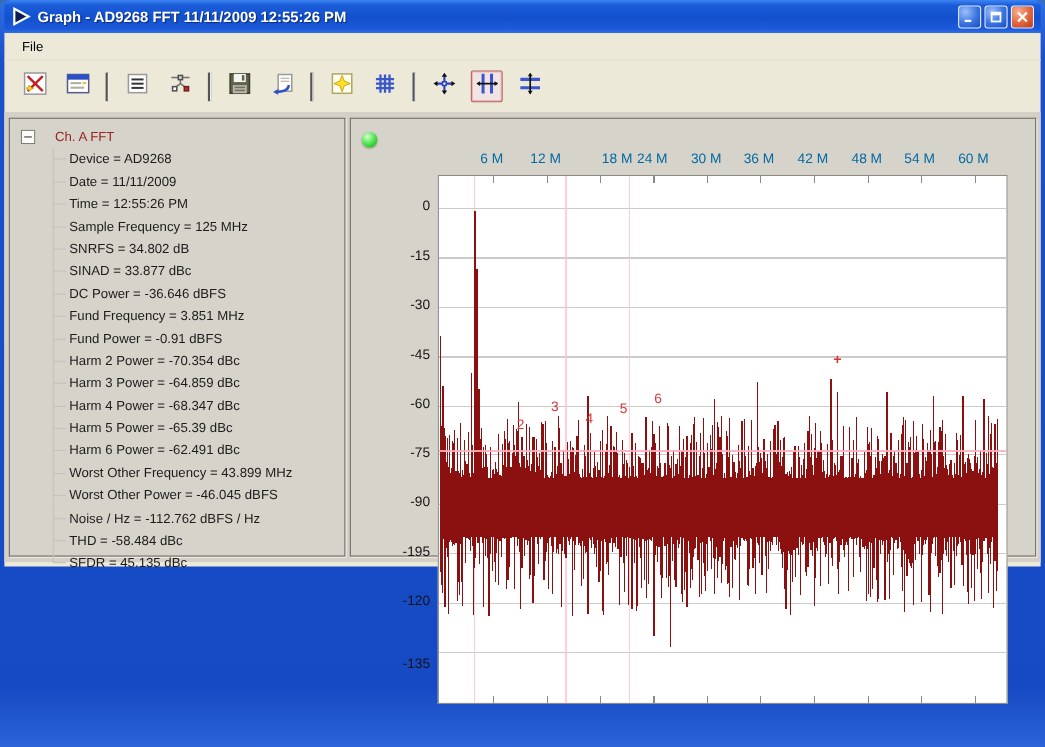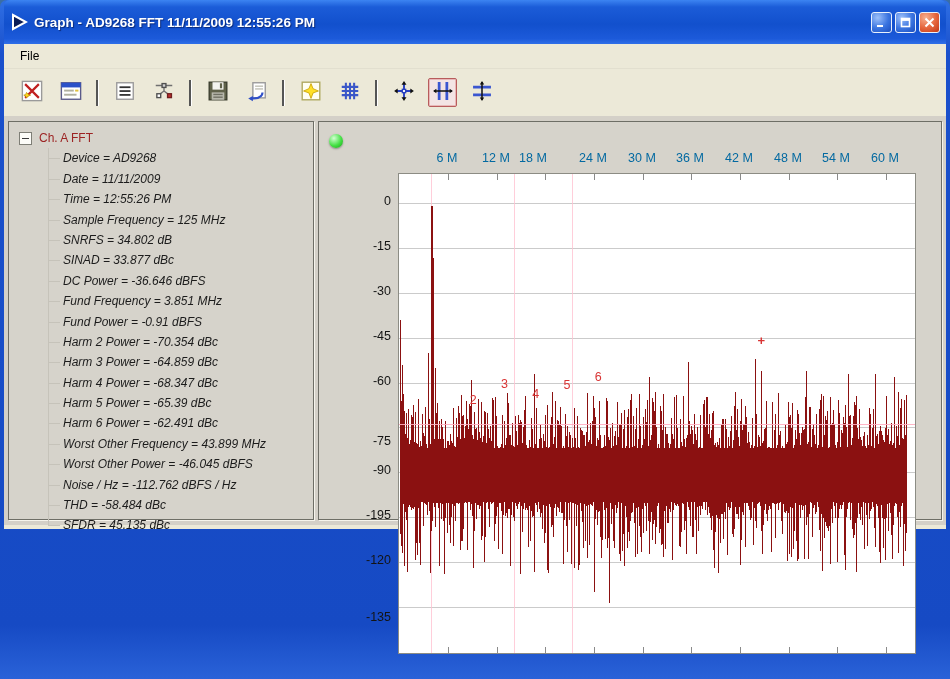--- a/index.html
+++ b/index.html
@@ -1,20 +1,20 @@
 <!DOCTYPE html>
 <html><head>
 <meta charset="utf-8">
 <style>
   html,body{margin:0;padding:0;background:#3a6ea5;font-family:"Liberation Sans",sans-serif;}
   #screen{position:relative;width:950px;height:679px;overflow:hidden;}
   
   .window{position:absolute;inset:0;background:linear-gradient(180deg,#2f6fe4 0%,#1a50cc 8%,#164ac4 92%,#2a62d8 100%);
           border-radius:7px 7px 0 0;box-sizing:border-box;padding:0 4px 4px;}
-  .titlebar{height:44px;display:flex;align-items:center;padding:0 6px 0 6px;
+  .titlebar{height:30px;display:flex;align-items:center;padding:0 6px 0 6px;
             background:linear-gradient(180deg,#3c84f2 0%,#1b5cd8 16%,#1250cd 55%,#1c5ada 88%,#2f6fe8 100%);
             border-radius:6px 6px 0 0;}
   .title-icon{width:18px;height:18px;margin-right:6px;flex:0 0 auto;}
   .title-text{color:#fff;font-weight:bold;font-size:13.5px;text-shadow:1px 1px 1px #0a2a7a;white-space:nowrap;flex:1;}
   .winbtns{display:flex;gap:3px;}
   .winbtn{width:21px;height:21px;border-radius:3px;border:1px solid #e8f0fc;display:flex;align-items:center;justify-content:center;box-sizing:border-box;}
   .winbtn.blue{background:radial-gradient(circle at 30% 25%,#9cc0fa,#3a74e0 55%,#1b4ec0);}
   .winbtn.red{background:radial-gradient(circle at 30% 25%,#f8b090,#e4633a 55%,#c03818);}
   .winbtn svg{display:block;}
   
@@ -26,27 +26,27 @@
   .tbtn.selected{border:1px solid #b85c5c;background:#f3e4e4;box-shadow:inset 0 0 0 1px #e8b8b8;}
   .tsep{width:2px;height:26px;margin:0 6px;background:#555;border-right:1px solid #fff;}
   
   .panels{position:absolute;left:0;right:0;top:72px;bottom:4px;background:#d4d0c8;padding:5px 4px;box-sizing:border-box;display:flex;gap:4px;}
   .panel{background:#d6d3cb;border:1px solid #6e6e66;box-shadow:1px 1px 0 #f6f4ec;box-sizing:border-box;position:relative;}
   #tree-panel{width:306px;}
   #chart-panel{flex:1;}
   
   .tree{padding-top:6px;font-size:12px;color:#1c1c1c;}
   .tree-row{height:20.4px;line-height:20.4px;white-space:nowrap;position:relative;}
-  .tree-root{padding-left:10px;display:flex;align-items:center;gap:7px;}
+  .tree-root{padding-left:10px;display:flex;align-items:center;gap:18px;}
   .expand-box{width:13px;height:13px;border:1px solid #7e7e76;background:#fcfcf8;box-sizing:border-box;position:relative;flex:0 0 auto;}
   .expand-box::after{content:'';position:absolute;left:2px;right:2px;top:5px;height:1px;background:#3a3a3a;}
   .tree-root-label{color:#9c2323;}
   .tree-children{position:relative;}
   .tree-children::before{content:'';position:absolute;left:39px;top:0;bottom:10px;border-left:1px solid #c6c3ba;}
-  .tree-row.child{padding-left:54px;font-style:italic;}
+  .tree-row.child{padding-left:54px;}
   .tree-row.child::before{content:'';position:absolute;left:40px;top:10px;width:11px;border-top:1px solid #c6c3ba;}
   
   #led{position:absolute;left:10px;top:12px;width:14px;height:14px;border-radius:50%;
        background:radial-gradient(circle at 35% 30%,#d2ffd2,#44e044 55%,#17a017);box-shadow:0 1px 2px rgba(0,0,0,.35);}
   #plot{position:absolute;left:79px;top:51px;width:516px;height:479px;background:#fff;border:1px solid #8c8c84;}
   #plot svg{display:block;}
   .xlab{position:absolute;top:29px;width:40px;text-align:center;font-size:12.5px;color:#0369a1;white-space:nowrap;}
   .ylab{position:absolute;left:18px;width:54px;text-align:right;font-size:12.5px;color:#141414;}
 </style>
 </head>
@@ -207,34 +207,34 @@
                 <div class="tree-row child">THD = -58.484 dBc</div>
                 <div class="tree-row child">SFDR = 45.135 dBc</div>
               </div>
             </div>
         </div>
         <div class="panel" id="chart-panel">
           <div id="led"></div>
           <div id="axis-layer">
               <div class="xlab" style="left:108px">6 M</div>
               <div class="xlab" style="left:157px">12 M</div>
-              <div class="xlab" style="left:194px">18 M</div>
+              <div class="xlab" style="left:222px">18 M</div>
               <div class="xlab" style="left:254px">24 M</div>
               <div class="xlab" style="left:303px">30 M</div>
               <div class="xlab" style="left:351px">36 M</div>
               <div class="xlab" style="left:400px">42 M</div>
               <div class="xlab" style="left:449px">48 M</div>
               <div class="xlab" style="left:497px">54 M</div>
               <div class="xlab" style="left:546px">60 M</div>
               <div class="ylab" style="top:72px">0</div>
               <div class="ylab" style="top:117px">-15</div>
               <div class="ylab" style="top:162px">-30</div>
               <div class="ylab" style="top:207px">-45</div>
               <div class="ylab" style="top:252px">-60</div>
-              <div class="ylab" style="top:312px">-75</div>
+              <div class="ylab" style="top:296px">-75</div>
               <div class="ylab" style="top:341px">-90</div>
               <div class="ylab" style="top:386px">-195</div>
               <div class="ylab" style="top:431px">-120</div>
               <div class="ylab" style="top:488px">-135</div>
             </div>
           <div id="plot">
               <svg width="516" height="479" viewBox="0 0 516 479" shape-rendering="crispEdges">
                 <line x1="0" y1="29.5" x2="516" y2="29.5" stroke="#cbcbcb" stroke-width="1"></line>
                 <line x1="0" y1="74.5" x2="516" y2="74.5" stroke="#cbcbcb" stroke-width="1"></line>
                 <line x1="0" y1="119.5" x2="516" y2="119.5" stroke="#cbcbcb" stroke-width="1"></line>

